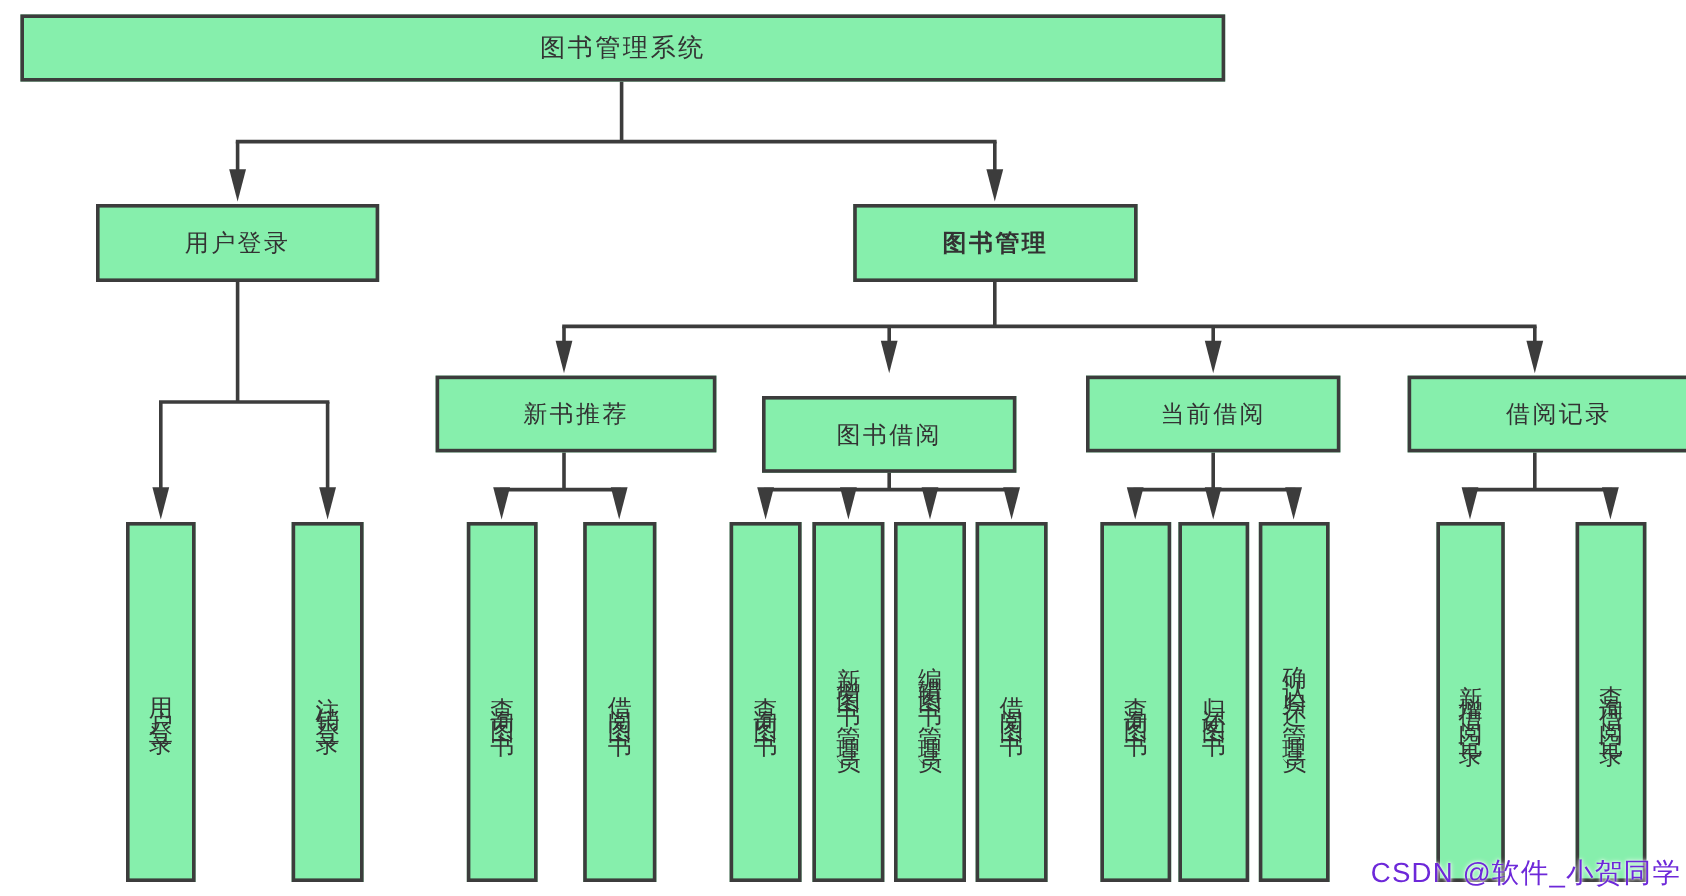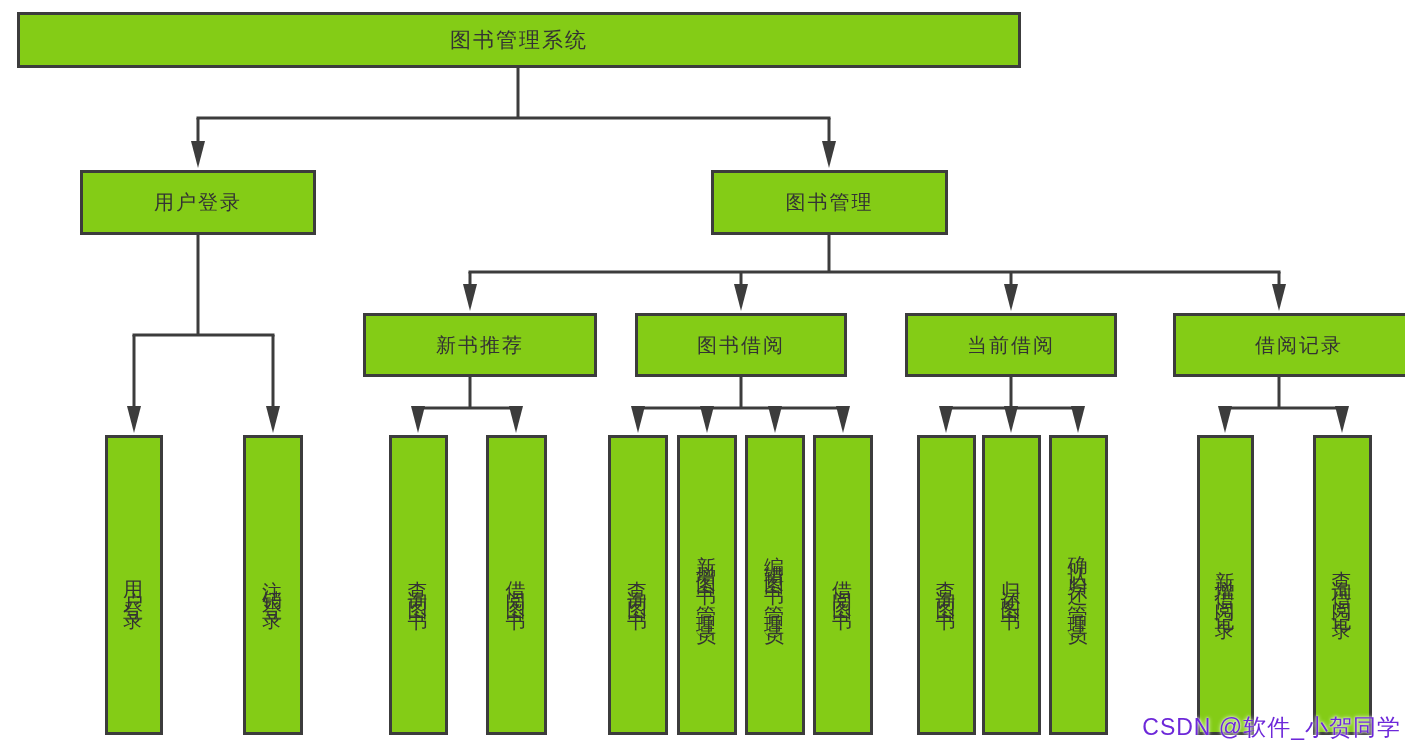--- a/index.html
+++ b/index.html
@@ -16,21 +16,21 @@
     overflow: hidden;
   }
   #wires {
     position: absolute;
     left: 0;
     top: 0;
   }
   .box {
     position: absolute;
     box-sizing: border-box;
-    background: #84cc16;
+    background: #86efac;
     border: 3px solid #3c3c3c;
     color: #333333;
     display: flex;
     align-items: center;
     justify-content: center;
     font-size: 20px;
     letter-spacing: 2px;
     white-space: nowrap;
   }
   .box.root {
@@ -110,24 +110,24 @@
       <line x1="1223.5" y1="408" x2="1343.5" y2="408" stroke="#3c3c3c" stroke-width="3"></line>
       <line x1="1225" y1="408" x2="1225" y2="412" stroke="#3c3c3c" stroke-width="3"></line>
       <polygon points="1218,406 1232,406 1225,433" fill="#3c3c3c"></polygon>
       <line x1="1342" y1="408" x2="1342" y2="412" stroke="#3c3c3c" stroke-width="3"></line>
       <polygon points="1335,406 1349,406 1342,433" fill="#3c3c3c"></polygon>
     </svg>
 
   <div class="box root" style="left:17px; top:12px; width:1004px; height:56px;">图书管理系统</div>
 
   <div class="box" style="left:80px; top:170px; width:236px; height:65px;">用户登录</div>
-  <div class="box" style="left:711px; top:170px; width:237px; height:65px;">图书管理</div>
+  <div class="box" style="left:711px; top:170px; width:237px; height:65px;font-weight:bold;">图书管理</div>
 
   <div class="box" style="left:363px; top:313px; width:234px; height:64px;">新书推荐</div>
-  <div class="box" style="left:635px; top:313px; width:212px; height:64px;">图书借阅</div>
+  <div class="box" style="left:635px; top:330px; width:212px; height:64px;">图书借阅</div>
   <div class="box" style="left:905px; top:313px; width:212px; height:64px;">当前借阅</div>
   <div class="box" style="left:1173px; top:313px; width:252px; height:64px;">借阅记录</div>
 
   <div class="box v" style="left:105px; top:435px; width:58px; height:300px;">用户登录</div>
   <div class="box v" style="left:243px; top:435px; width:60px; height:300px;">注销登录</div>
 
   <div class="box v" style="left:389px; top:435px; width:59px; height:300px;">查询图书</div>
   <div class="box v" style="left:486px; top:435px; width:61px; height:300px;">借阅图书</div>
 
   <div class="box v" style="left:608px; top:435px; width:60px; height:300px;">查询图书</div>

